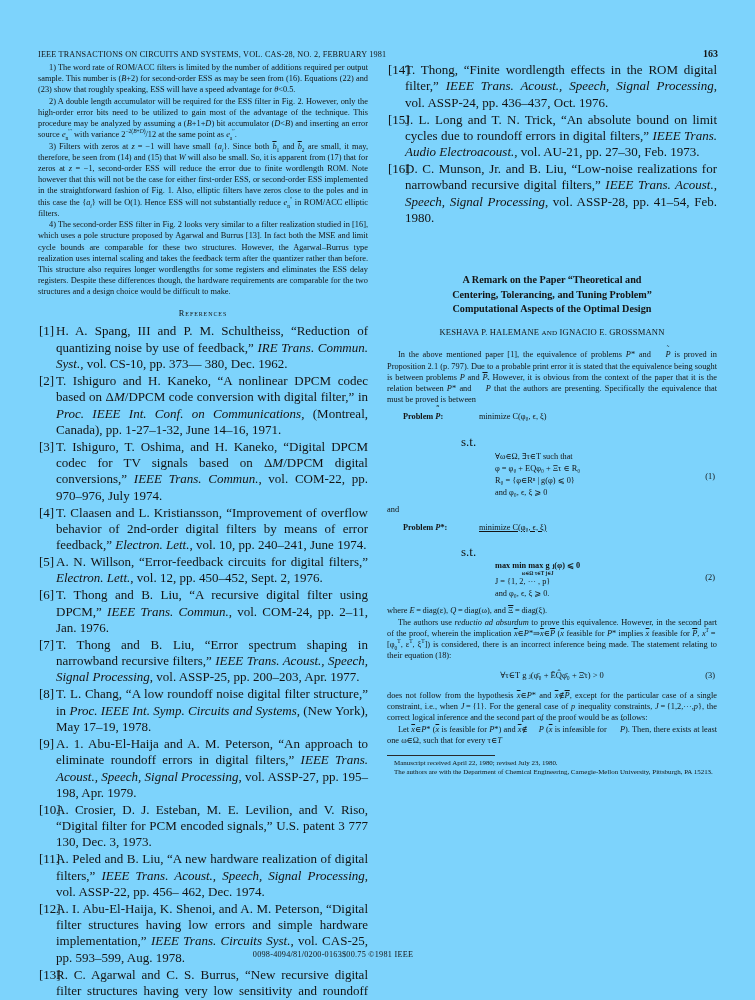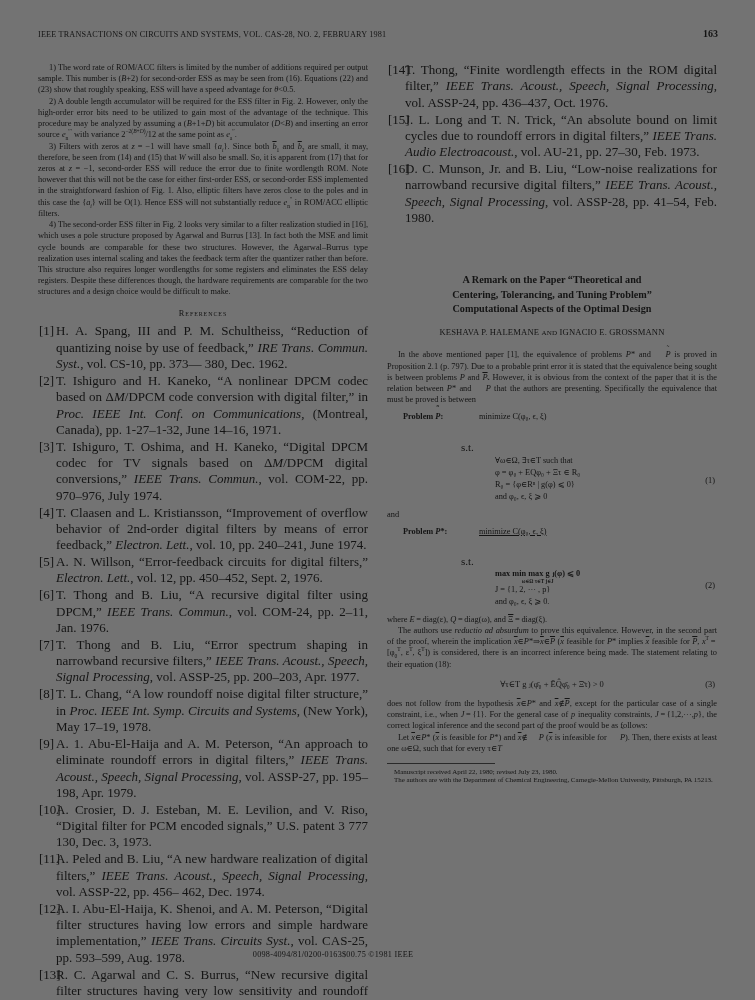--- a/index.html
+++ b/index.html
@@ -13,21 +13,21 @@
     position: relative;
     font-family: "Liberation Serif", "DejaVu Serif", serif;
     color: #141414;
     overflow: hidden;
   }
   .page {
     position: absolute;
     left: 0; top: 0;
     width: 755px;
     height: 1000px;
-    background: #737373;
+    background: #7dd3fc;
   }
   
   .running-head {
     position: absolute;
     left: 38px;
     top: 28px;
     width: 680px;
     display: flex;
     justify-content: space-between;
     align-items: baseline;
@@ -35,20 +35,21 @@
   .rh-text {
     font-size: 8.2px;
     letter-spacing: 0.18px;
     font-variant: small-caps;
     text-transform: uppercase;
     white-space: nowrap;
   }
   .rh-page {
     font-size: 10px;
     font-weight: bold;
+    margin-top: 20px;
   }
   
   .col {
     position: absolute;
     top: 62px;
     width: 330px;
     font-size: 8.35px;
     line-height: 1.335;
     text-align: justify;
   }
@@ -134,22 +135,22 @@
     flex: 0 0 92px;
     padding-left: 16px;
     box-sizing: border-box;
     font-weight: bold;
   }
   .prob-obj {
     flex: 1 1 auto;
   }
   .st {
     padding-left: 74px;
-    font-size: 11px;
-    margin-top: 17px;
+    font-size: 13px;
+    margin-top: 10px;
   }
   .cons {
     padding-left: 108px;
     position: relative;
   }
   .cons div { white-space: nowrap; }
   .eq-num {
     position: absolute;
     right: 2px;
     font-size: 8.3px;

